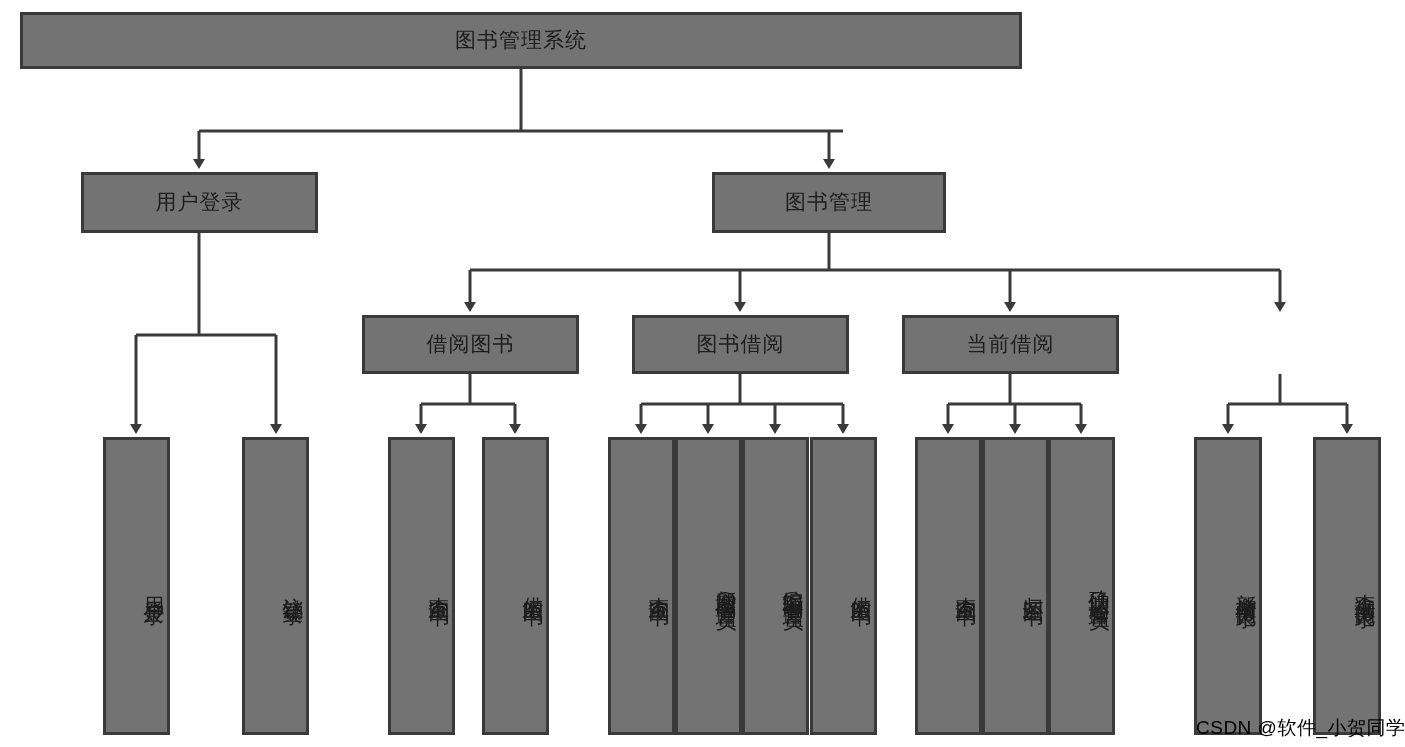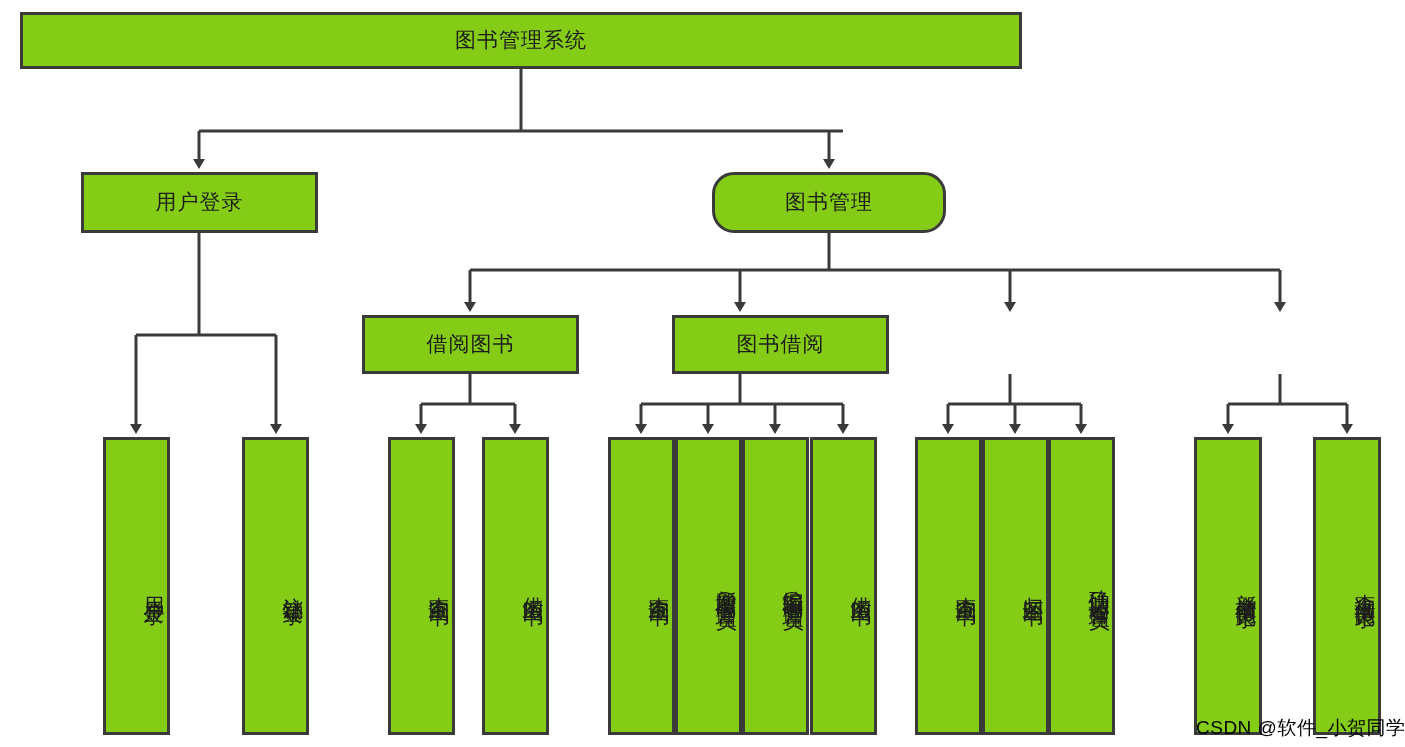--- a/index.html
+++ b/index.html
@@ -23,21 +23,21 @@
     left: 0;
     top: 0;
     width: 1405px;
     height: 747px;
     pointer-events: none;
   }
   .node {
     position: absolute;
     box-sizing: border-box;
     border: 3px solid #3a3a3a;
-    background: #84cc16;
+    background: #737373;
     display: flex;
     align-items: center;
     justify-content: center;
     color: #1c1c1c;
   }
   .node.horiz {
     font-size: 21px;
     letter-spacing: 1px;
     line-height: 1.2;
   }
@@ -122,29 +122,32 @@
     </g>
   </svg>
 
   <div class="node horiz" style="left:20px; top:12px; width:1002px; height:57px;">
     <span class="node-label">图书管理系统</span>
   </div>
 
   <div class="node horiz" style="left:81px; top:172px; width:237px; height:61px;">
     <span class="node-label">用户登录</span>
   </div>
-  <div class="node horiz" style="left:712px; top:172px; width:234px; height:61px;border-radius:22px;">
+  <div class="node horiz" style="left:712px; top:172px; width:234px; height:61px;">
     <span class="node-label">图书管理</span>
   </div>
 
   <div class="node horiz" style="left:362px; top:315px; width:217px; height:59px;">
     <span class="node-label">借阅图书</span>
   </div>
-  <div class="node horiz" style="left:632px; top:315px; width:217px; height:59px;margin-left:40px;">
+  <div class="node horiz" style="left:632px; top:315px; width:217px; height:59px;">
     <span class="node-label">图书借阅</span>
+  </div>
+  <div class="node horiz" style="left:902px; top:315px; width:217px; height:59px;">
+    <span class="node-label">当前借阅</span>
   </div>
 
   <div class="node vert" style="left:103px; top:437px; width:67px; height:298px;">
     <span class="node-label">用户登录</span>
   </div>
   <div class="node vert" style="left:242px; top:437px; width:67px; height:298px;">
     <span class="node-label">注销登录</span>
   </div>
 
   <div class="node vert" style="left:388px; top:437px; width:67px; height:298px;">

